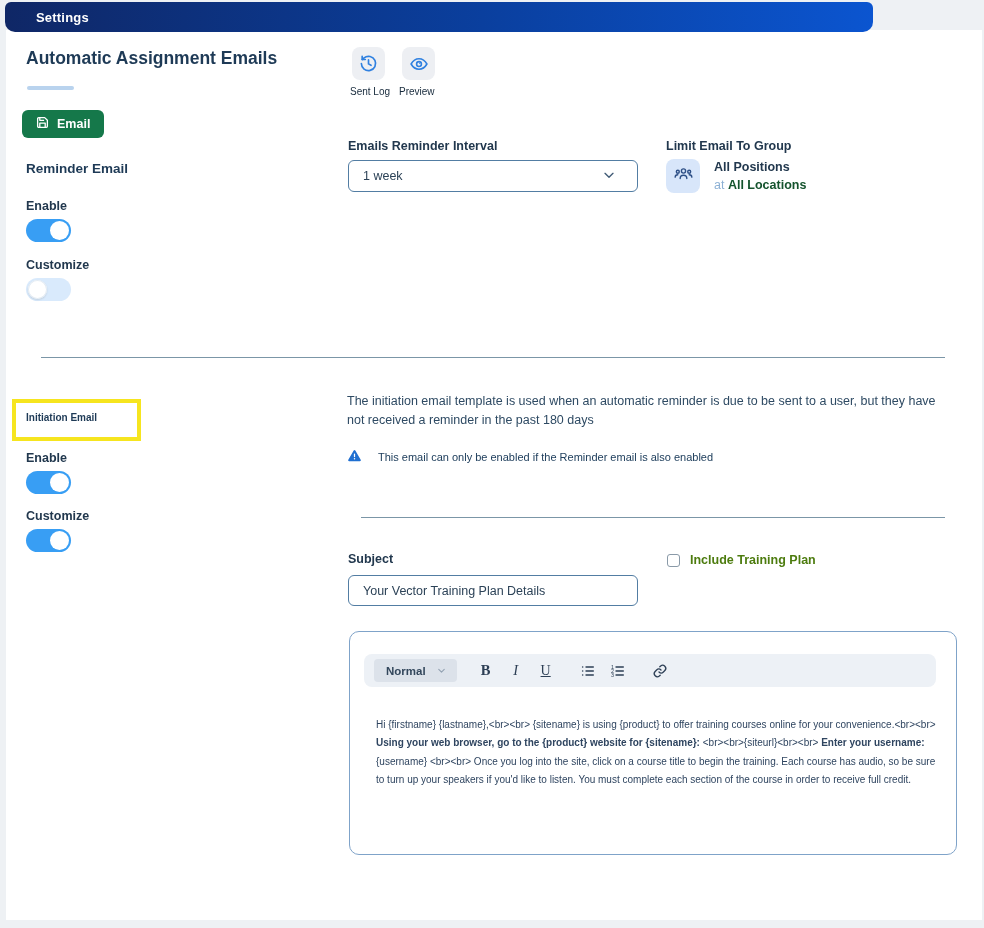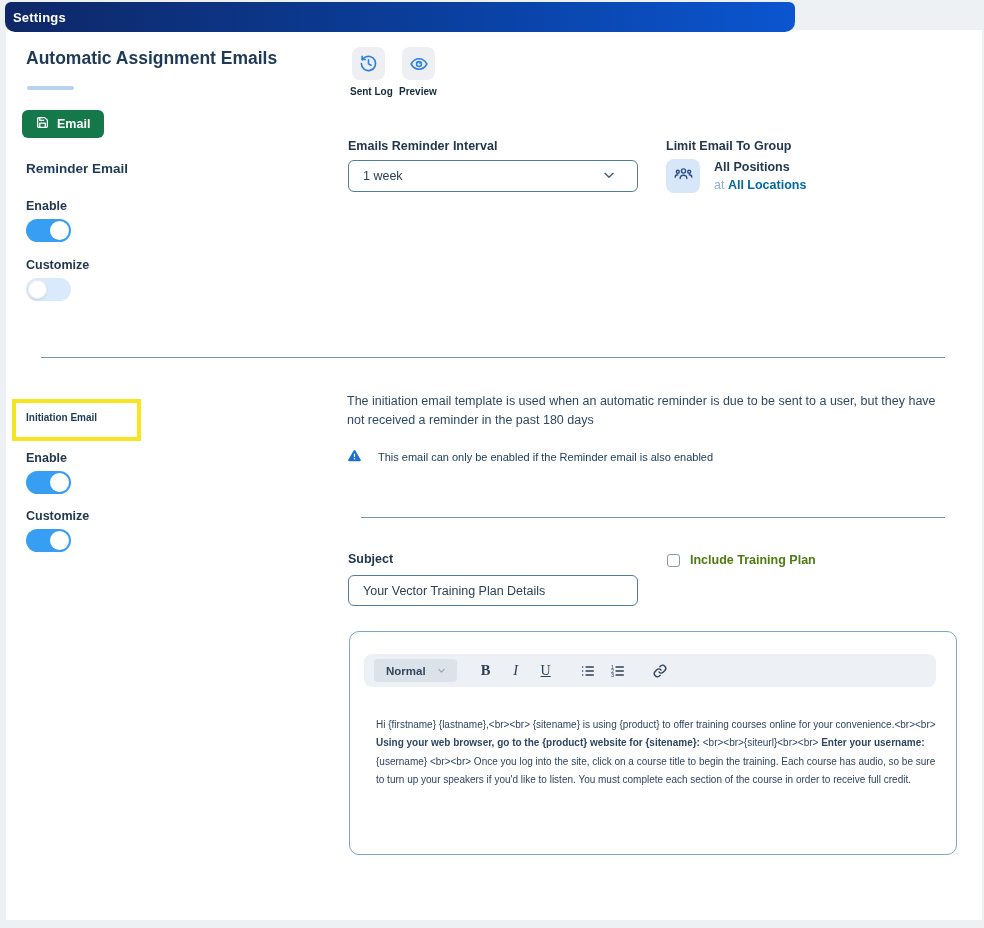--- a/index.html
+++ b/index.html
@@ -2,33 +2,33 @@
 <html><head>
 <meta charset="utf-8">
 <style>
   * { margin:0; padding:0; box-sizing:border-box; }
   html,body { width:984px; height:928px; }
   body { font-family:"Liberation Sans", sans-serif; background:#eef1f4; overflow:hidden; }
   .canvas { position:relative; width:984px; height:928px; }
   .content-bg { position:absolute; left:6px; top:30px; right:2px; bottom:8px; background:#ffffff; }
 
   
-  .titlebar { position:absolute; left:5px; top:2px; width:790px; height:30px;
+  .titlebar { position:absolute; left:5px; top:2px; width:868px; height:30px;
     background:linear-gradient(90deg,#0f2766 0%, #0a3f9e 55%, #0b55d0 100%);
-    border-radius:6px 6px 10px 10px; display:flex; align-items:center; padding-left:8px; }
+    border-radius:6px 6px 10px 10px; display:flex; align-items:center; padding-left:31px; }
   .titlebar span { color:#ffffff; font-size:13px; font-weight:700; letter-spacing:.2px; }
 
   .h1 { position:absolute; left:26px; top:48px; font-size:17.5px; font-weight:700; color:#1e3a56; }
   .accent-bar { position:absolute; left:27px; top:86px; width:47px; height:4px; border-radius:2px; background:#b9d3ee; }
 
   
   .tile { position:absolute; width:33px; height:33px; border-radius:8px; background:#edeff3;
     display:flex; align-items:center; justify-content:center; cursor:pointer; }
   .tile svg { display:block; }
-  .tile-label { position:absolute; font-size:10px; font-weight:700; color:#16293b; white-space:nowrap; }
+  .tile-label { position:absolute; font-size:10px; font-weight:400; color:#16293b; white-space:nowrap; }
 
   
   .save-btn { position:absolute; left:22px; top:110px; height:28px; padding:0 14px;
     background:#15784a; border:none; border-radius:6px; display:flex; align-items:center; gap:8px;
     color:#fff; font-family:inherit; font-size:12.5px; font-weight:700; cursor:pointer; }
 
   .sec-title { position:absolute; font-size:13.5px; font-weight:700; color:#1e3a56; }
   .fld-label { position:absolute; font-size:12.5px; font-weight:700; color:#22384e; }
 
   
@@ -44,21 +44,21 @@
     border:1px solid #527da3; border-radius:6px; display:flex; align-items:center;
     padding:0 20px 0 14px; font-size:12.5px; color:#2c4257; cursor:pointer; }
   .select-box .val { flex:1; }
   .text-input { height:31px; cursor:text; }
 
   
   .group-tile { position:absolute; left:666px; top:159px; width:34px; height:34px; border-radius:8px;
     background:#d8e6fa; display:flex; align-items:center; justify-content:center; }
   .lg-line1 { position:absolute; left:714px; top:160px; font-size:12.5px; font-weight:700; color:#22384e; }
   .lg-line2 { position:absolute; left:714px; top:178px; font-size:12.5px; color:#8cb0d4; }
-  .lg-line2 b { color:#0369a1; font-weight:700; }
+  .lg-line2 b { color:#14532d; font-weight:700; }
 
   .divider { position:absolute; height:1px; background:#7b96a7; }
 
   
   .yellow-box { position:absolute; left:12px; top:399px; width:129px; height:42px;
     border:4px solid #f6e51f; background:#fff; }
   .init-title { position:absolute; left:26px; top:412px; font-size:10px; font-weight:700; color:#1e3a56; }
 
   .desc { position:absolute; left:347px; top:392px; width:600px; font-size:12.5px;
     line-height:19px; color:#2e4a63; }

